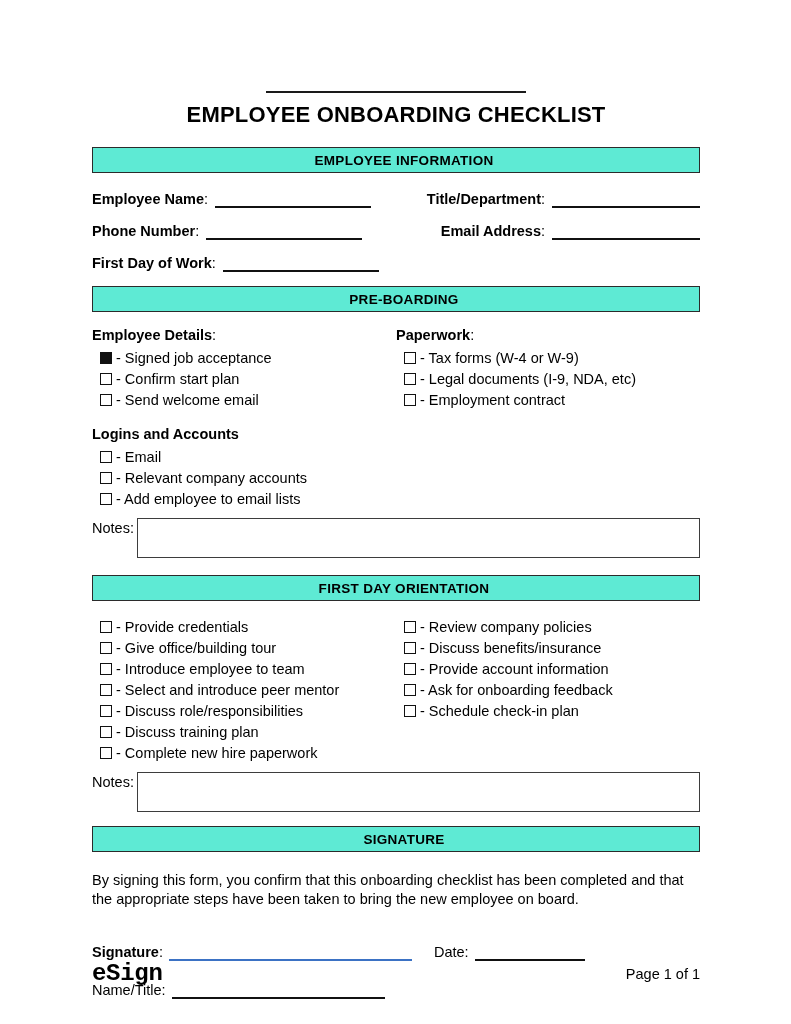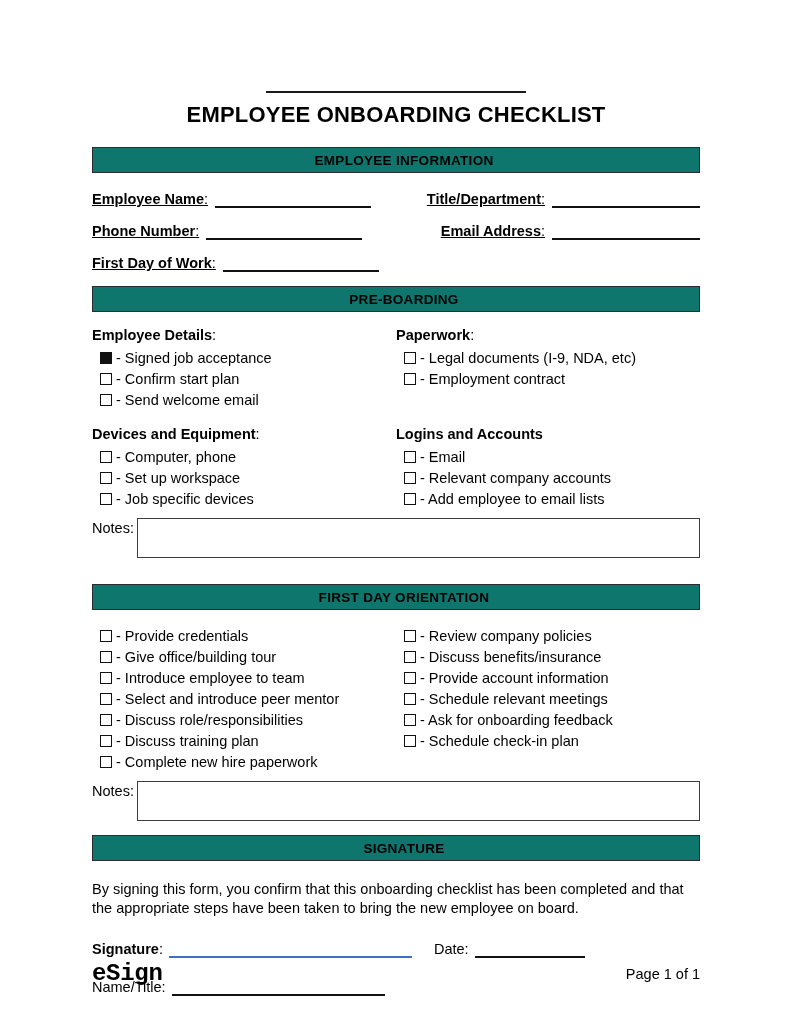--- a/index.html
+++ b/index.html
@@ -40,42 +40,42 @@
     text-align: center;
     font-size: 22px;
     font-weight: bold;
     letter-spacing: 0.2px;
     margin-top: 10px;
     line-height: 1.1;
   }
 
   
   .section-bar {
-    background: #0f766e;
+    background: #5eead4;
     border: 1.5px solid #2b2b2b;
     text-align: center;
     font-size: 13.5px;
     font-weight: bold;
     letter-spacing: 0.3px;
     padding: 5px 0 6px 16px;
     box-sizing: border-box;
     height: 26px;
     line-height: 15px;
   }
 
   
   .two-col {
     display: flex;
     width: 100%;
   }
   .col-left { width: 50%; }
   .col-right { width: 50%; }
 
   
-  .info-block { margin-top: 17px; text-decoration: underline; }
+  .info-block { margin-top: 17px; }
   .info-row {
     display: flex;
     margin-bottom: 14px;
     font-size: 14.5px;
     line-height: 18px;
   }
   .info-cell {
     width: 50%;
     display: flex;
     align-items: flex-end;
@@ -152,21 +152,21 @@
     margin-top: 19px;
   }
   .sig-row {
     display: flex;
     align-items: flex-end;
     font-size: 14.5px;
     line-height: 18px;
     margin-top: 22px;
   }
   .sig-row.second { margin-top: 20px; }
-  .lbl-bold { font-weight: bold; }
+  .lbl-bold { font-weight: bold; margin-top: 12px; }
   .lbl-bold .colon { font-weight: normal; }
   .line-blue {
     display: inline-block;
     width: 243px;
     height: 13px;
     border-bottom: 2.5px solid #3b72c4;
     margin-left: 6px;
   }
   .line-black-short {
     display: inline-block;
@@ -262,45 +262,34 @@
         </div>
         <div class="check-item">
           <span class="box"></span>
           <span class="check-label">- Send welcome email</span>
         </div>
       </div>
       <div class="col-right">
         <div class="sub-head"><span>Paperwork</span><span class="colon">:</span></div>
         <div class="check-item">
           <span class="box"></span>
+          <span class="check-label">- Tax forms (W-4 or W-9)</span>
+        </div>
+        <div class="check-item">
+          <span class="box"></span>
           <span class="check-label">- Legal documents (I-9, NDA, etc)</span>
         </div>
         <div class="check-item">
           <span class="box"></span>
           <span class="check-label">- Employment contract</span>
         </div>
       </div>
     </div>
 
     <div class="two-col checkgroup">
-      <div class="col-left">
-        <div class="sub-head"><span>Devices and Equipment</span><span class="colon">:</span></div>
-        <div class="check-item">
-          <span class="box"></span>
-          <span class="check-label">- Computer, phone</span>
-        </div>
-        <div class="check-item">
-          <span class="box"></span>
-          <span class="check-label">- Set up workspace</span>
-        </div>
-        <div class="check-item">
-          <span class="box"></span>
-          <span class="check-label">- Job specific devices</span>
-        </div>
-      </div>
       <div class="col-right">
         <div class="sub-head"><span>Logins and Accounts</span><span class="colon"></span></div>
         <div class="check-item">
           <span class="box"></span>
           <span class="check-label">- Email</span>
         </div>
         <div class="check-item">
           <span class="box"></span>
           <span class="check-label">- Relevant company accounts</span>
         </div>
@@ -309,21 +298,21 @@
           <span class="check-label">- Add employee to email lists</span>
         </div>
       </div>
     </div>
 
     <div class="notes-row">
       <span class="notes-label">Notes:</span>
       <div class="notes-box"></div>
     </div>
 
-    <div class="section-bar" style="margin-top:26px;">FIRST DAY ORIENTATION</div>
+    <div class="section-bar" style="margin-top:17px;">FIRST DAY ORIENTATION</div>
 
     <div class="two-col" style="margin-top:16px;">
       <div class="col-left">
         <div class="check-item">
           <span class="box"></span>
           <span class="check-label">- Provide credentials</span>
         </div>
         <div class="check-item">
           <span class="box"></span>
           <span class="check-label">- Give office/building tour</span>
@@ -354,24 +343,20 @@
           <span class="box"></span>
           <span class="check-label">- Review company policies</span>
         </div>
         <div class="check-item">
           <span class="box"></span>
           <span class="check-label">- Discuss benefits/insurance</span>
         </div>
         <div class="check-item">
           <span class="box"></span>
           <span class="check-label">- Provide account information</span>
-        </div>
-        <div class="check-item">
-          <span class="box"></span>
-          <span class="check-label">- Schedule relevant meetings</span>
         </div>
         <div class="check-item">
           <span class="box"></span>
           <span class="check-label">- Ask for onboarding feedback</span>
         </div>
         <div class="check-item">
           <span class="box"></span>
           <span class="check-label">- Schedule check-in plan</span>
         </div>
       </div>

